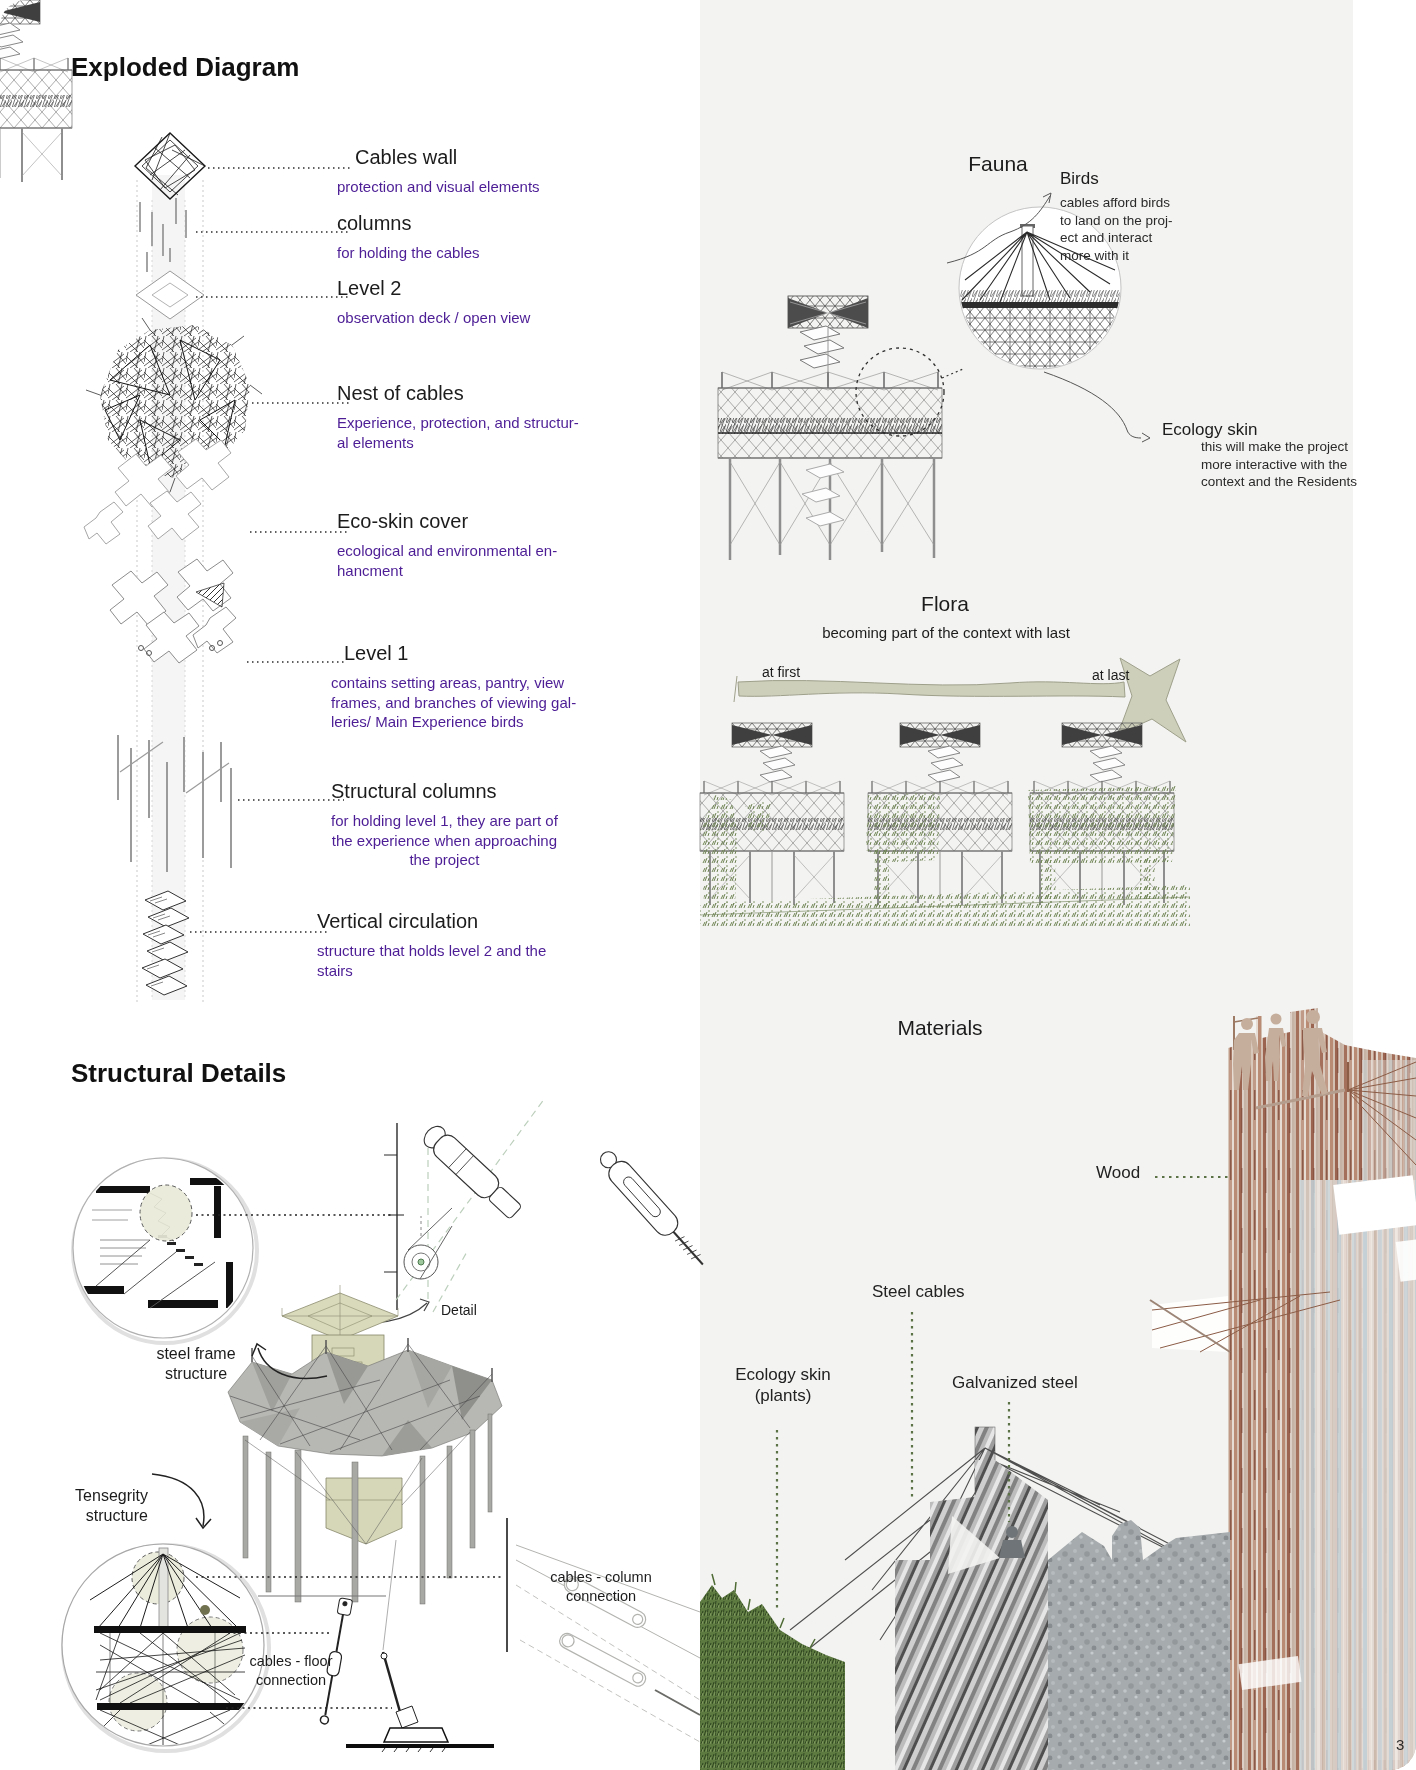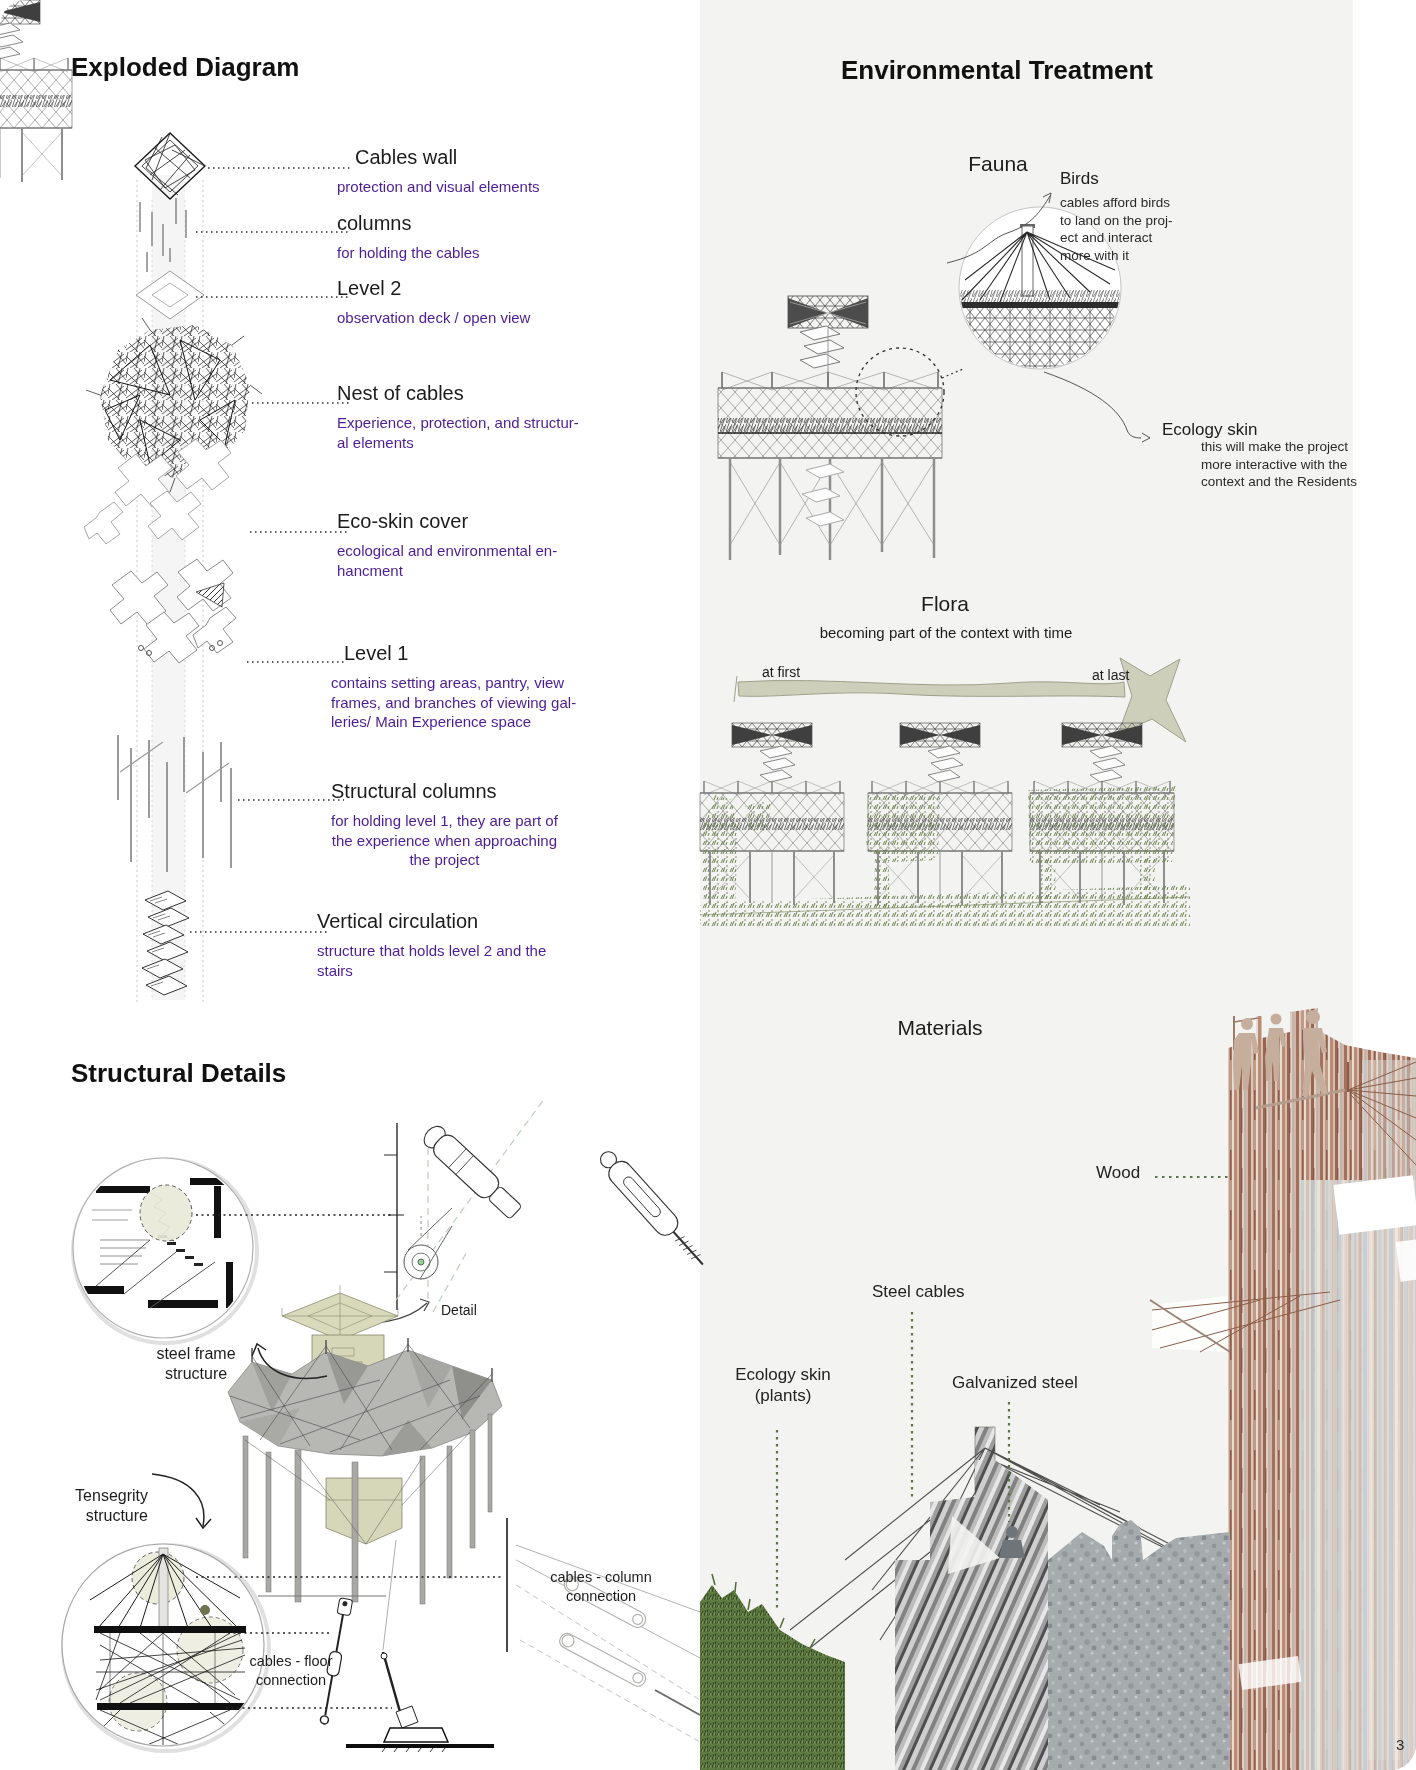--- a/index.html
+++ b/index.html
@@ -584,54 +584,53 @@
   <div class="txt desc" style="left:337px;top:308px;">observation deck / open view</div>
   <div class="txt lbl" style="left:337px;top:382px;">Nest of cables</div>
   <div class="txt desc" style="left:337px;top:413px;">Experience, protection, and structur-
 al elements</div>
   <div class="txt lbl" style="left:337px;top:510px;">Eco-skin cover</div>
   <div class="txt desc" style="left:337px;top:541px;">ecological and environmental en-
 hancment</div>
   <div class="txt lbl" style="left:344px;top:642px;">Level 1</div>
   <div class="txt desc" style="left:331px;top:673px;">contains setting areas,  pantry, view
 frames, and branches of viewing gal-
-leries/ Main Experience space</div>
+leries/ Main Experience birds</div>
   <div class="txt lbl" style="left:331px;top:780px;">Structural columns</div>
   <div class="txt desc" style="left:331px;top:811px;text-align:center;">for holding level 1, they are part of
 the experience when approaching
 the project</div>
   <div class="txt lbl" style="left:317px;top:910px;">Vertical circulation</div>
   <div class="txt desc" style="left:317px;top:941px;">structure that holds level 2 and the
 stairs</div>
 
   <div class="txt h1" style="left:71px;top:1058px;">Structural Details</div>
   <div class="txt small ctr" style="left:130px;top:1344px;width:132px;">steel frame
 structure</div>
   <div class="txt small rgt" style="left:56px;top:1486px;width:92px;">Tensegrity
 structure</div>
   <div class="txt" style="left:441px;top:1302px;font-size:14px;">Detail</div>
   <div class="txt ctr" style="left:540px;top:1568px;width:122px;font-size:14.5px;white-space:pre-line;line-height:1.3;">cables - column
 connection</div>
   <div class="txt ctr" style="left:234px;top:1652px;width:114px;font-size:14.5px;white-space:pre-line;line-height:1.3;">cables - floor
 connection</div>
 
-  <div class="txt h1 ctr" style="left:830px;top:55px;width:334px;">Environmental Treatment</div>
   <div class="txt h2 ctr" style="left:938px;top:152px;width:120px;">Fauna</div>
   <div class="txt anno-t" style="left:1060px;top:169px;">Birds</div>
   <div class="txt anno" style="left:1060px;top:194px;">cables afford birds
 to land on the proj-
 ect and interact
 more with it</div>
   <div class="txt anno-t" style="left:1162px;top:420px;">Ecology skin</div>
   <div class="txt anno" style="left:1162px;top:438px;margin-left:39px;">this will make the project
 more interactive with the
 context and the Residents</div>
 
   <div class="txt h2 ctr" style="left:885px;top:592px;width:120px;">Flora</div>
-  <div class="txt ctr" style="left:790px;top:624px;width:312px;font-size:15px;">becoming part of the context with time</div>
+  <div class="txt ctr" style="left:790px;top:624px;width:312px;font-size:15px;">becoming part of the context with last</div>
   <div class="txt" style="left:762px;top:664px;font-size:14px;">at first</div>
   <div class="txt" style="left:1092px;top:667px;font-size:14px;">at last</div>
 
   <div class="txt h2 ctr" style="left:860px;top:1016px;width:160px;">Materials</div>
   <div class="txt mat" style="left:1096px;top:1162px;">Wood</div>
   <div class="txt mat" style="left:872px;top:1281px;">Steel cables</div>
   <div class="txt mat ctr" style="left:726px;top:1364px;width:114px;">Ecology skin
 (plants)</div>
   <div class="txt mat" style="left:952px;top:1372px;">Galvanized steel</div>
 

